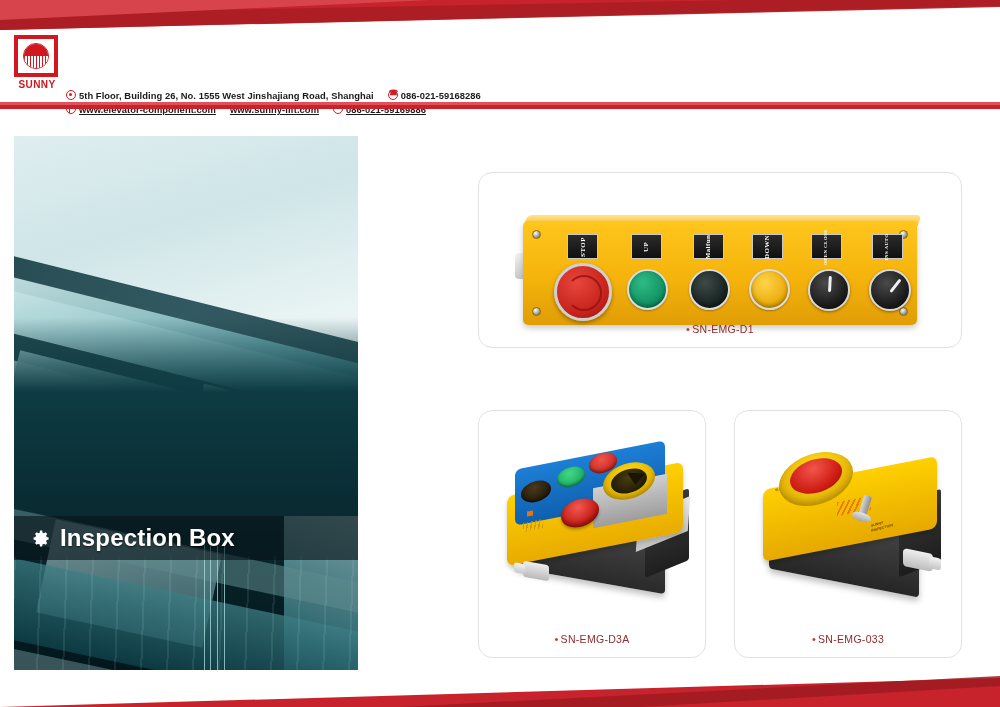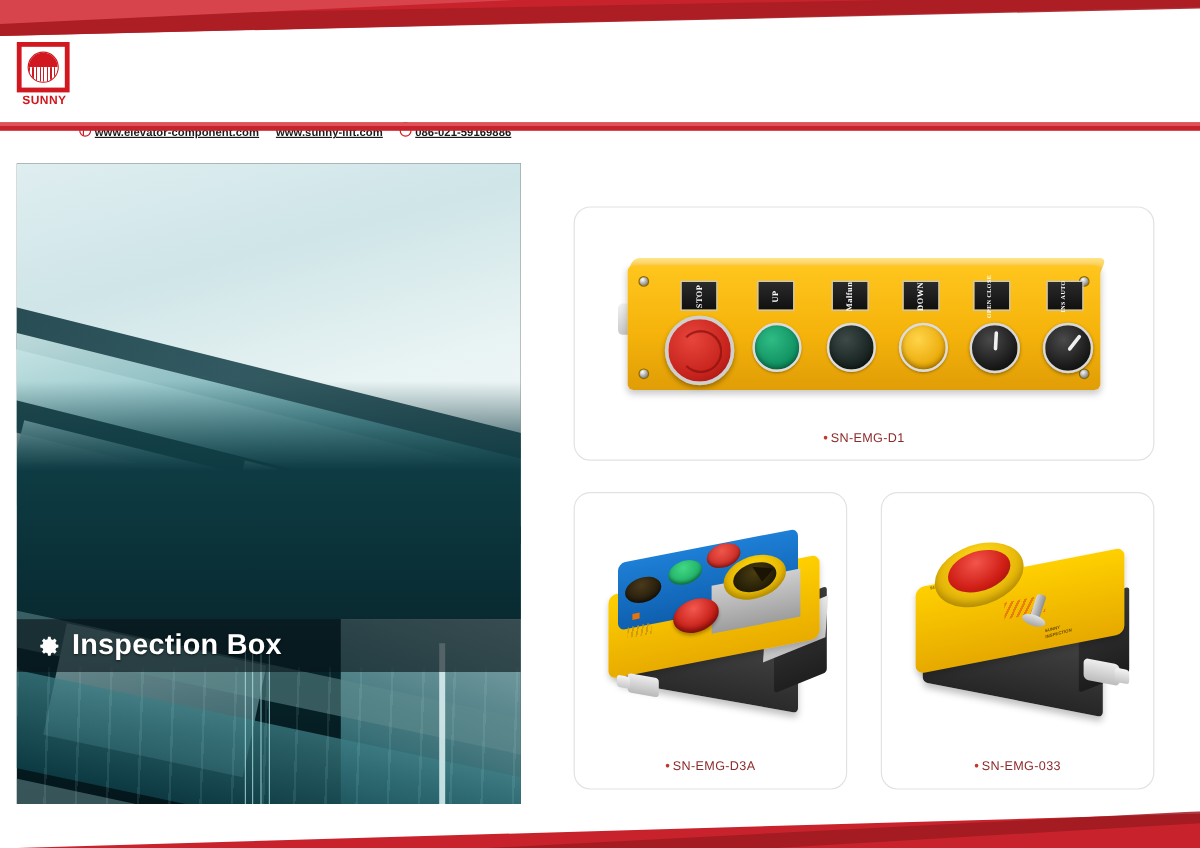--- a/index.html
+++ b/index.html
@@ -98,22 +98,22 @@
     position:absolute; left:0; top:102px; width:1000px; height:7px;
     background:#c8232c;
   }
   .header-rule::after {
     content:""; position:absolute; left:0; top:0; width:1000px; height:3px;
     background:#e05159;
   }
 
   
   .hero {
-    position:absolute; left:14px; top:136px; width:420px; height:534px;
-    overflow:hidden; background:#404040;
+    position:absolute; left:14px; top:136px; width:344px; height:534px;
+    overflow:hidden; background:#0f766e;
   }
   .hero-sky {
     position:absolute; left:0; top:0; width:420px; height:250px;
     background: linear-gradient(165deg,#dfeef0 0%,#cfe5e8 35%,#e8f3f3 70%,#f2f8f8 100%);
   }
   .hero-lower {
     position:absolute; left:0; top:0; width:420px; height:534px;
     background: linear-gradient(180deg, rgba(13,55,62,0) 34%, #0e3b43 48%, #07252b 78%, #03161b 100%);
   }
   .glass {
@@ -162,21 +162,21 @@
     display:flex; align-items:center; gap:9px;
     text-shadow:0 1px 2px rgba(0,0,0,.6);
   }
   .gear-icon { width:19px; height:19px; display:block; }
 
   
   .card {
     position:absolute; background:#fff; border:1px solid #e2e2e2;
     border-radius:14px;
   }
-  .card-main { left:478px; top:172px; width:484px; height:212px; }
+  .card-main { left:478px; top:172px; width:484px; height:176px; }
   .card-b    { left:478px; top:410px; width:228px; height:248px; }
   .card-c    { left:734px; top:410px; width:228px; height:248px; }
   .caption {
     position:absolute; bottom:12px; left:0; width:100%; text-align:center;
     font-size:10.5px; color:#8c2b2b; letter-spacing:.3px;
   }
   .caption .dot { color:#c0392b; font-size:11px; margin-right:2px; }
 
   
   .d1-box { position:absolute; left:36px; top:40px; width:408px; height:118px; }
@@ -399,20 +399,23 @@
   <div class="header">
 
     <div class="logo-wrap">
       <div class="logo-mark">
         <div class="logo-circle"></div>
       </div>
       <div class="logo-text">SUNNY</div>
     </div>
 
 
+    <div class="contact-line l1">
+      <span class="ci pin"></span><span>5th Floor, Building 26, No. 1555 West Jinshajiang Road, Shanghai</span><span class="gap"></span><span class="ci phone"></span><span>086-021-59168286</span>
+    </div>
 
     <div class="contact-line l2">
       <span class="ci globe"></span><span>www.elevator-component.com</span><span class="gap"></span><span>www.sunny-lift.com</span><span class="gap"></span><span class="ci fax"></span><span>086-021-59169886</span>
     </div>
   </div>
 
   <div class="header-rule"></div>
 
   <div class="hero">
     <div class="hero-sky"></div>

